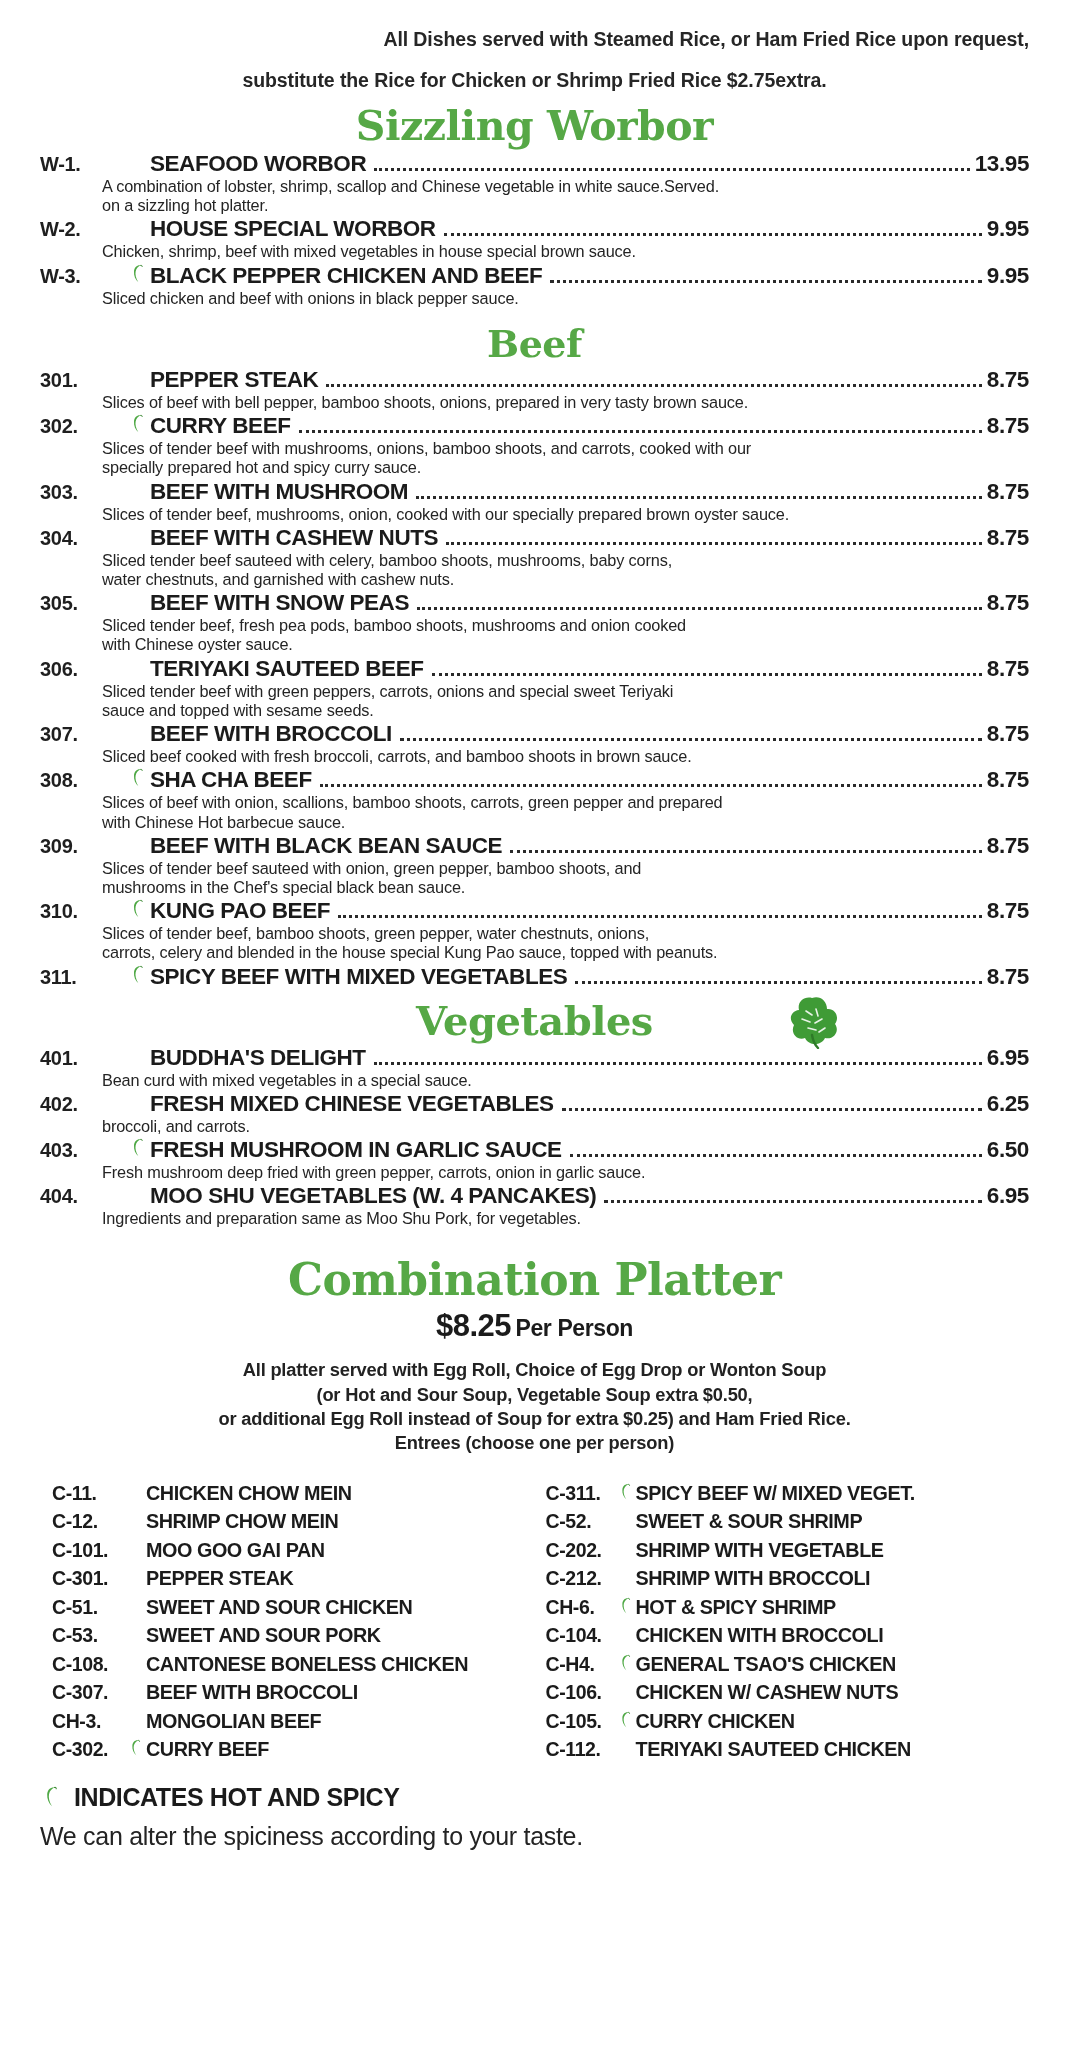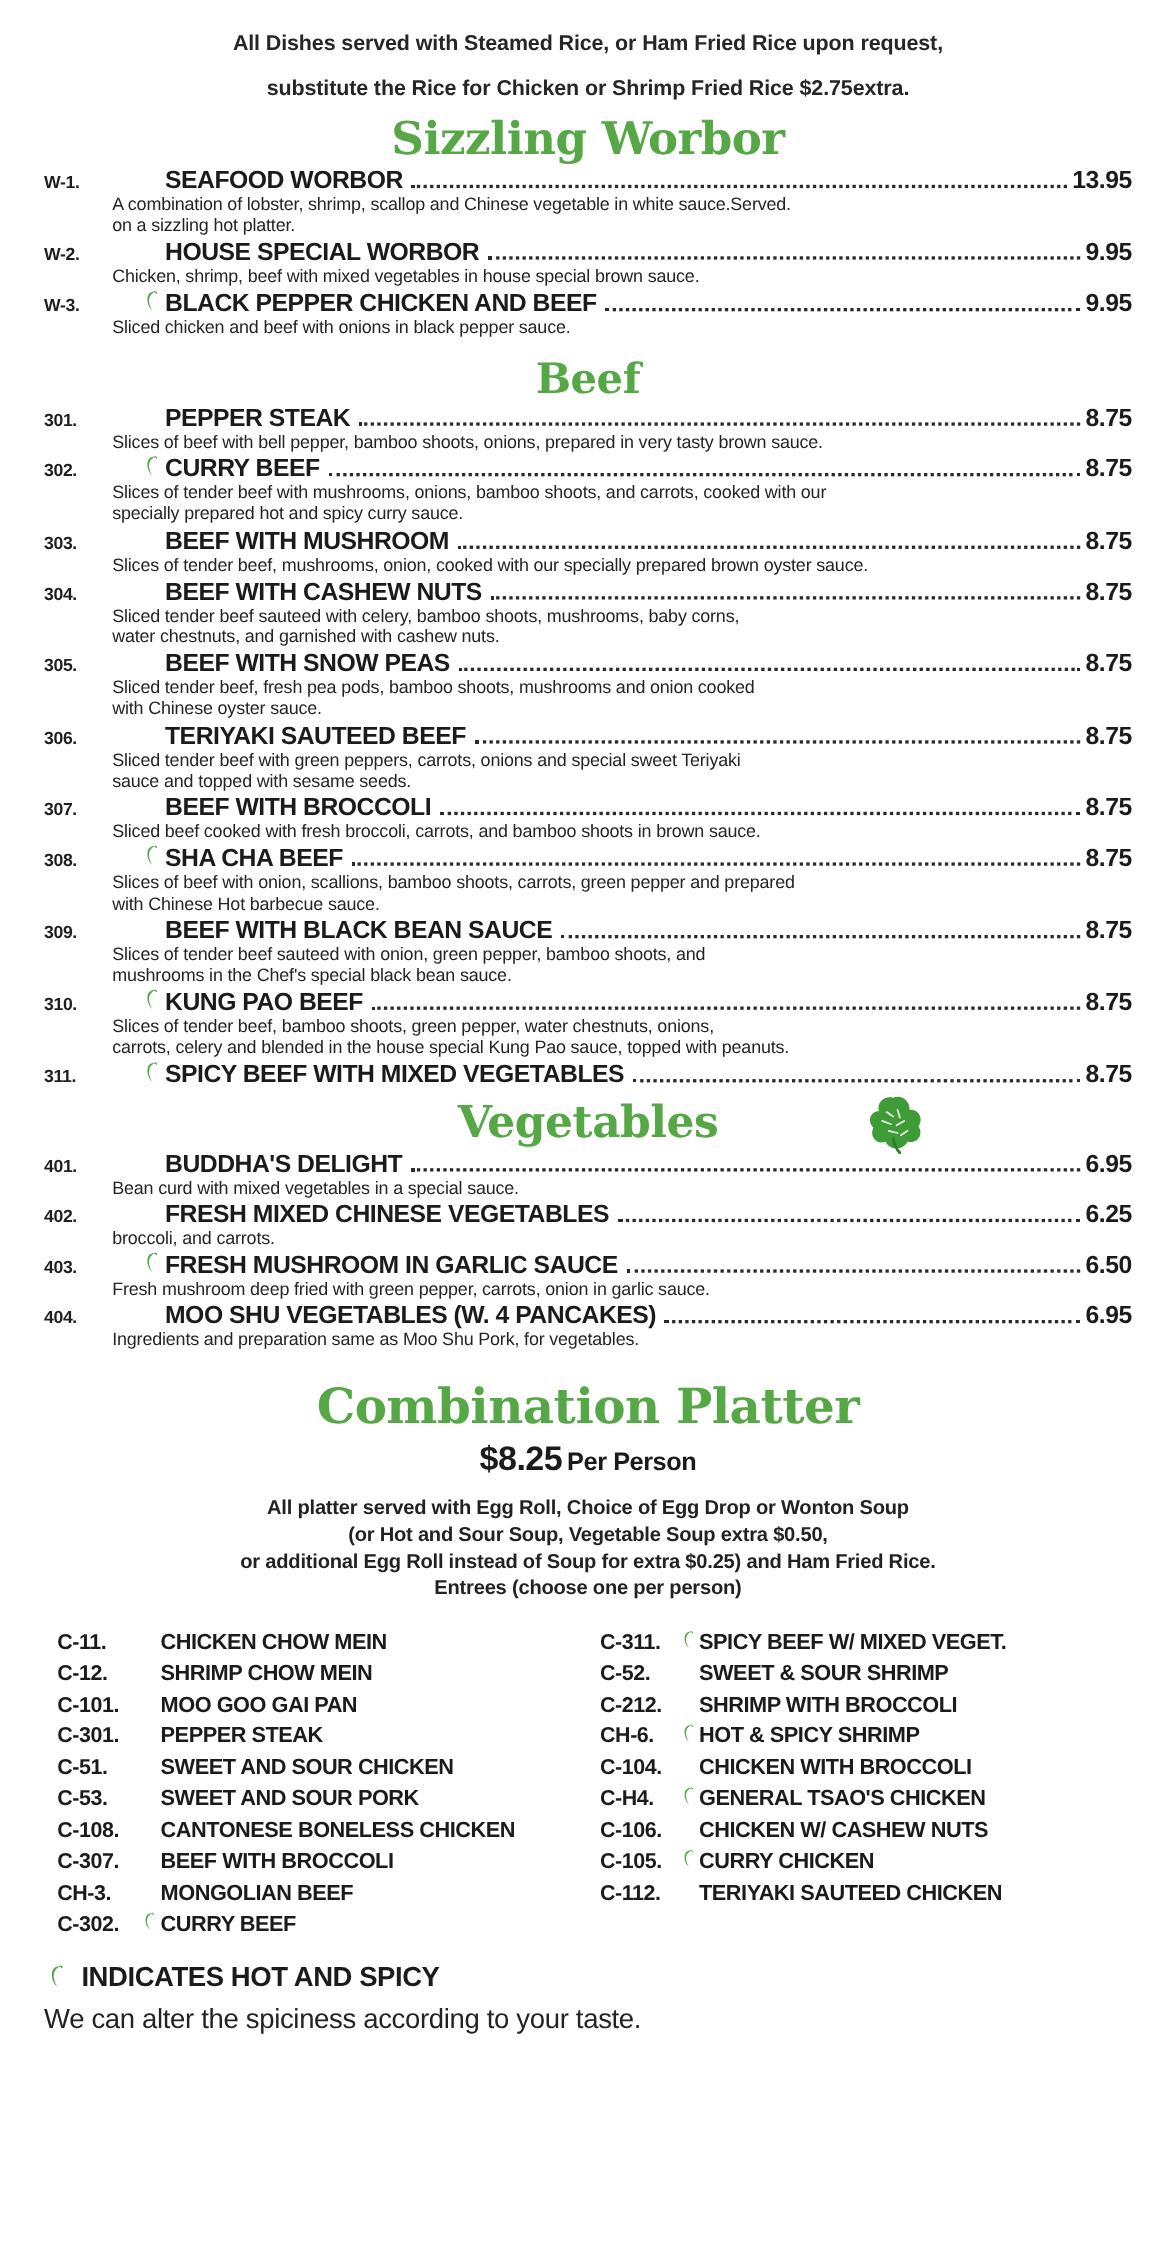--- a/index.html
+++ b/index.html
@@ -25,21 +25,21 @@
 
   
   .notice {
     text-align: center;
     font-weight: bold;
     font-size: 19.5px;
     letter-spacing: -0.1px;
     color: #262626;
     line-height: 1.0;
   }
-  .notice .l1 { padding-top: 30px; }
+  .notice .l1 { padding-top: 30px; text-align: right; }
   .notice .l2 { padding-top: 21px; }
 
   
   .section-title {
     text-align: center;
     font-family: "DejaVu Serif", serif;
     font-weight: bold;
     color: #56a846;
     letter-spacing: -0.5px;
   }
@@ -57,21 +57,21 @@
   }
 
   
   .item {
     display: flex;
     align-items: baseline;
     width: 100%;
   }
   .code {
     font-weight: bold;
-    font-size: 16px;
+    font-size: 20px;
     width: 88px;
     flex: 0 0 88px;
     letter-spacing: -0.3px;
     color: #1f1f1f;
   }
   .pepper-slot {
     flex: 0 0 22px;
     width: 22px;
     text-align: center;
     position: relative;
@@ -534,20 +534,25 @@
             </svg>
           </span>
           <span class="combo-name">SPICY BEEF W/ MIXED VEGET.</span>
         </div>
         <div class="combo-row">
           <span class="combo-code">C-52.</span>
           <span class="combo-pep"></span>
           <span class="combo-name">SWEET &amp; SOUR SHRIMP</span>
         </div>
         <div class="combo-row">
+          <span class="combo-code">C-202.</span>
+          <span class="combo-pep"></span>
+          <span class="combo-name">SHRIMP WITH VEGETABLE</span>
+        </div>
+        <div class="combo-row">
           <span class="combo-code">C-212.</span>
           <span class="combo-pep"></span>
           <span class="combo-name">SHRIMP WITH BROCCOLI</span>
         </div>
         <div class="combo-row">
           <span class="combo-code">CH-6.</span>
           <span class="combo-pep">
             <svg class="pepper" viewBox="0 0 15 22">
               <path d="M11.5 1.5 C7.5 1.0 4.5 3.8 4.2 8.2 C3.9 12.6 5.6 17.2 9.0 20.2 C6.2 15.6 5.4 11.4 6.0 8.2 C6.7 4.6 9.0 2.8 11.5 1.5 Z" fill="#4ea844"></path>
               <path d="M11.5 1.5 C12.6 1.2 13.3 1.8 13.2 2.8" stroke="#3c8a34" stroke-width="1.1" fill="none" stroke-linecap="round"></path>

